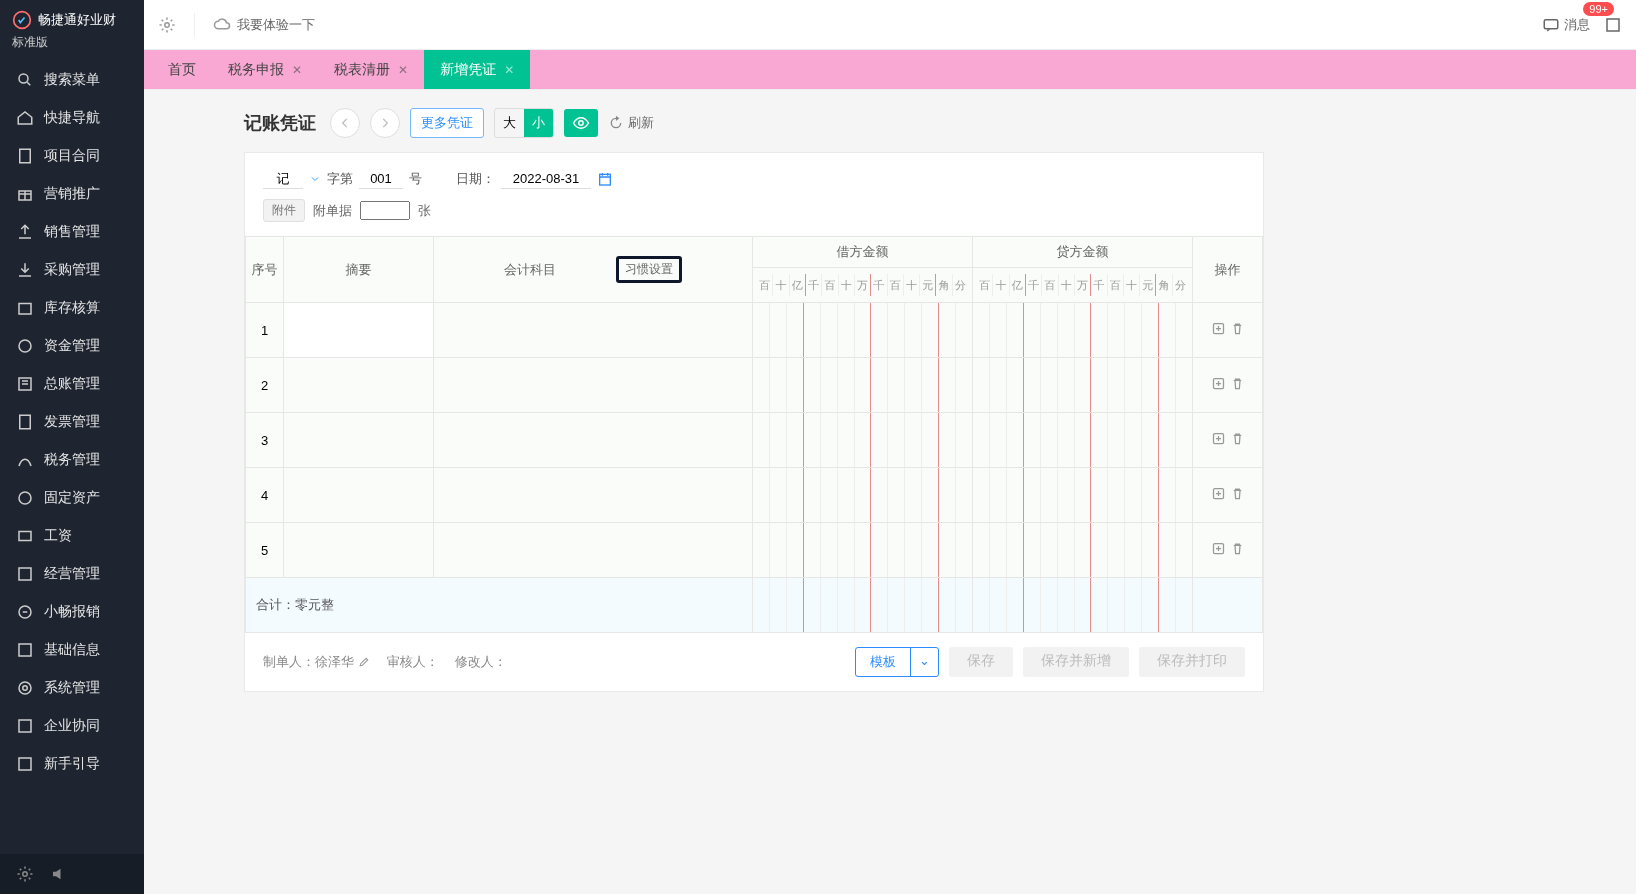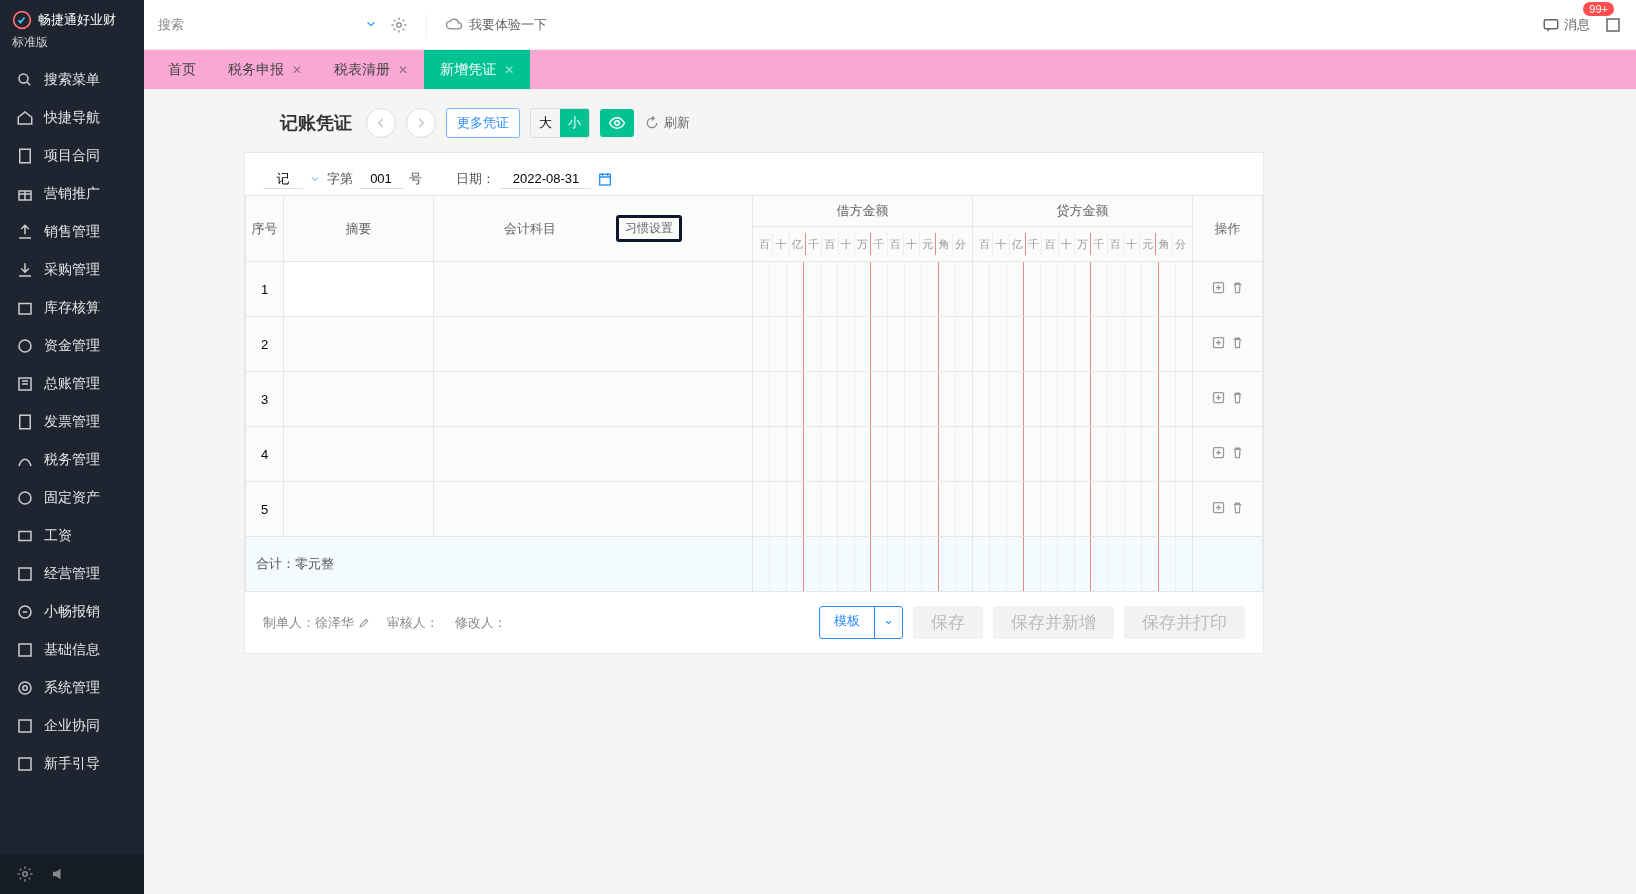--- a/index.html
+++ b/index.html
@@ -24,21 +24,21 @@
     .try-area { display:flex; align-items:center; gap:6px; color:#666; font-size:13px; cursor:pointer; }
     .top-right { position:absolute; right:14px; display:flex; align-items:center; gap:14px; }
     .msg-btn { display:flex; align-items:center; gap:4px; color:#666; font-size:13px; cursor:pointer; position:relative; }
     .badge-99 { position:absolute; top:-14px; right:-24px; background:#ff4d4f; color:#fff; font-size:11px; padding:1px 6px; border-radius:9px; }
     .tabs { position:fixed; left:144px; top:50px; right:0; height:40px; background:#f9a8d4; display:flex; align-items:stretch; padding-left:8px; border-bottom:1px solid #eee; }
     .tab { display:flex; align-items:center; padding:0 16px; font-size:14px; gap:8px; cursor:pointer; color:#444; }
     .tab.active { background:#00c292; color:#fff; }
     .tab-close { font-size:12px; color:inherit; opacity:.6; cursor:pointer; }
     .content { position:fixed; left:144px; top:90px; right:0; bottom:0; overflow:auto; padding:18px 40px; }
     .voucher-card { background:#fff; max-width:1020px; margin-left:60px; border:1px solid #e9e9e9; }
-    .toolbar-row { display:flex; align-items:center; gap:10px; margin-left:96px; margin-bottom:14px; }
+    .toolbar-row { display:flex; align-items:center; gap:10px; margin-left:60px; margin-bottom:14px; }
     .title-txt { font-size:18px; font-weight:600; color:#333; margin-right:4px; position:relative; }
     .nav-circle { width:30px; height:30px; border:1px solid #ddd; border-radius:50%; display:flex; align-items:center; justify-content:center; color:#bbb; cursor:pointer; background:#fff; }
     .btn-outline-blue { border:1px solid #76b8ff; color:#2a8cff; background:#fff; padding:5px 10px; border-radius:3px; font-size:13px; cursor:pointer; }
     .size-toggle { display:flex; border:1px solid #ddd; border-radius:3px; overflow:hidden; }
     .size-toggle div { padding:5px 8px; font-size:13px; cursor:pointer; }
     .size-toggle .on { background:#00c292; color:#fff; }
     .eye-btn { background:#00c292; color:#fff; width:34px; height:28px; border-radius:3px; display:flex; align-items:center; justify-content:center; cursor:pointer; }
     .refresh-area { display:flex; align-items:center; gap:4px; color:#666; font-size:13px; cursor:pointer; }
     .form-row { display:flex; align-items:center; gap:6px; padding:16px 18px 6px; font-size:13px; color:#555; }
     .form-row .ff { border:none; border-bottom:1px solid #ddd; text-align:center; padding:2px 4px; font-size:13px; }
@@ -66,21 +66,21 @@
     .money-grid span:last-child { border-right:none; }
     .money-grid .redline { border-right:1px solid #e58b8b; }
     .ops-cell { color:#999; }
     .ops-cell svg { cursor:pointer; margin:0 2px; }
     .sum-row td { background:#f4fbff; height:40px; text-align:left; padding-left:10px; font-size:13px; color:#555; }
     .footer-row { display:flex; align-items:center; justify-content:space-between; padding:14px 18px; font-size:13px; color:#888; }
     .foot-btns { display:flex; gap:10px; }
     .btn-outline-split { display:flex; border:1px solid #2a8cff; border-radius:3px; overflow:hidden; cursor:pointer; }
     .btn-outline-split div:first-child { padding:5px 14px; color:#2a8cff; }
     .btn-outline-split div:last-child { padding:5px 8px; border-left:1px solid #2a8cff; color:#2a8cff; }
-    .btn-disabled { background:#f2f2f2; color:#bbb; padding:5px 18px; border-radius:3px; cursor:not-allowed; font-size:17px; }
+    .btn-disabled { background:#f2f2f2; color:#bbb; padding:5px 18px; border-radius:3px; cursor:not-allowed; font-size:14px; }
     .habit-btn { display:inline-block; border:3px solid #0f172a; border-radius:3px; padding:2px 6px; font-size:12px; color:#666; cursor:pointer; }
     .subj-head { display:flex; align-items:center; justify-content:center; gap:60px; }
   </style>
 </head>
 <body>
 
 <aside class="sidebar">
   <div class="logo-row">
     <svg class="logo-svg" viewBox="0 0 24 24">
         <circle cx="12" cy="12" r="10" fill="none" stroke="#ff6e6e" stroke-width="2"></circle>
@@ -215,26 +215,20 @@
         <circle cx="12" cy="12" r="3" fill="none" stroke="#888" stroke-width="2"></circle>
         <path d="M12 2v3M12 19v3M2 12h3M19 12h3M5 5l2 2M17 17l2 2M5 19l2-2M17 7l2-2" stroke="#888" stroke-width="2"></path>
       </svg>
     <svg width="18" height="18" viewBox="0 0 24 24">
         <path d="M4 9v6h4l6 4V5l-6 4H4z" fill="#888"></path>
       </svg>
   </div>
 </aside>
 
 <div class="topbar">
-  <div class="search-box">
-    <input class="search-input" placeholder="搜索" style="">
-    <svg class="chev-down" width="14" height="14" viewBox="0 0 24 24">
-        <path d="M6 9l6 6 6-6" fill="none" stroke="currentColor" stroke-width="2"></path>
-      </svg>
-  </div>
   <div class="gear-btn">
       <svg width="18" height="18" viewBox="0 0 24 24">
         <circle cx="12" cy="12" r="3" fill="none" stroke="#999" stroke-width="2"></circle>
         <path d="M12 2v3M12 19v3M2 12h3M19 12h3M5 5l2 2M17 17l2 2M5 19l2-2M17 7l2-2" stroke="#999" stroke-width="2"></path>
       </svg>
     </div>
   <div class="divider-v"></div>
   <div class="try-area">
     <svg width="18" height="18" viewBox="0 0 24 24">
         <path d="M7 17a5 5 0 010-10 6 6 0 0111 2 4 4 0 010 8H7z" fill="none" stroke="#999" stroke-width="2"></path>
@@ -314,20 +308,26 @@
         </svg>
       <span>字第</span>
       <input class="ff" style="width: 44px;" value="001">
       <span>号</span>
       <span style="margin-left:28px">日期：</span>
       <input class="ff" style="width: 90px;" value="2022-08-31">
       <svg width="16" height="16" viewBox="0 0 24 24" style="color:#2a8cff">
           <rect x="4" y="5" width="16" height="16" fill="none" stroke="currentColor" stroke-width="2"></rect>
           <path d="M4 9h16M8 3v4M16 3v4" stroke="currentColor" stroke-width="2"></path>
         </svg>
+    </div>
+    <div class="attach-row">
+      <span class="chip">附件</span>
+      <span>附单据</span>
+      <input class="ff" style="width: 50px;">
+      <span>张</span>
     </div>
 
     <table class="vtable">
       <thead>
         <tr class="hdr1">
           <th class="th-seq" rowspan="2">序号</th>
           <th class="th-abs" rowspan="2">摘要</th>
           <th class="th-subj" rowspan="2">
             <div class="subj-head">
               <span>会计科目</span>

